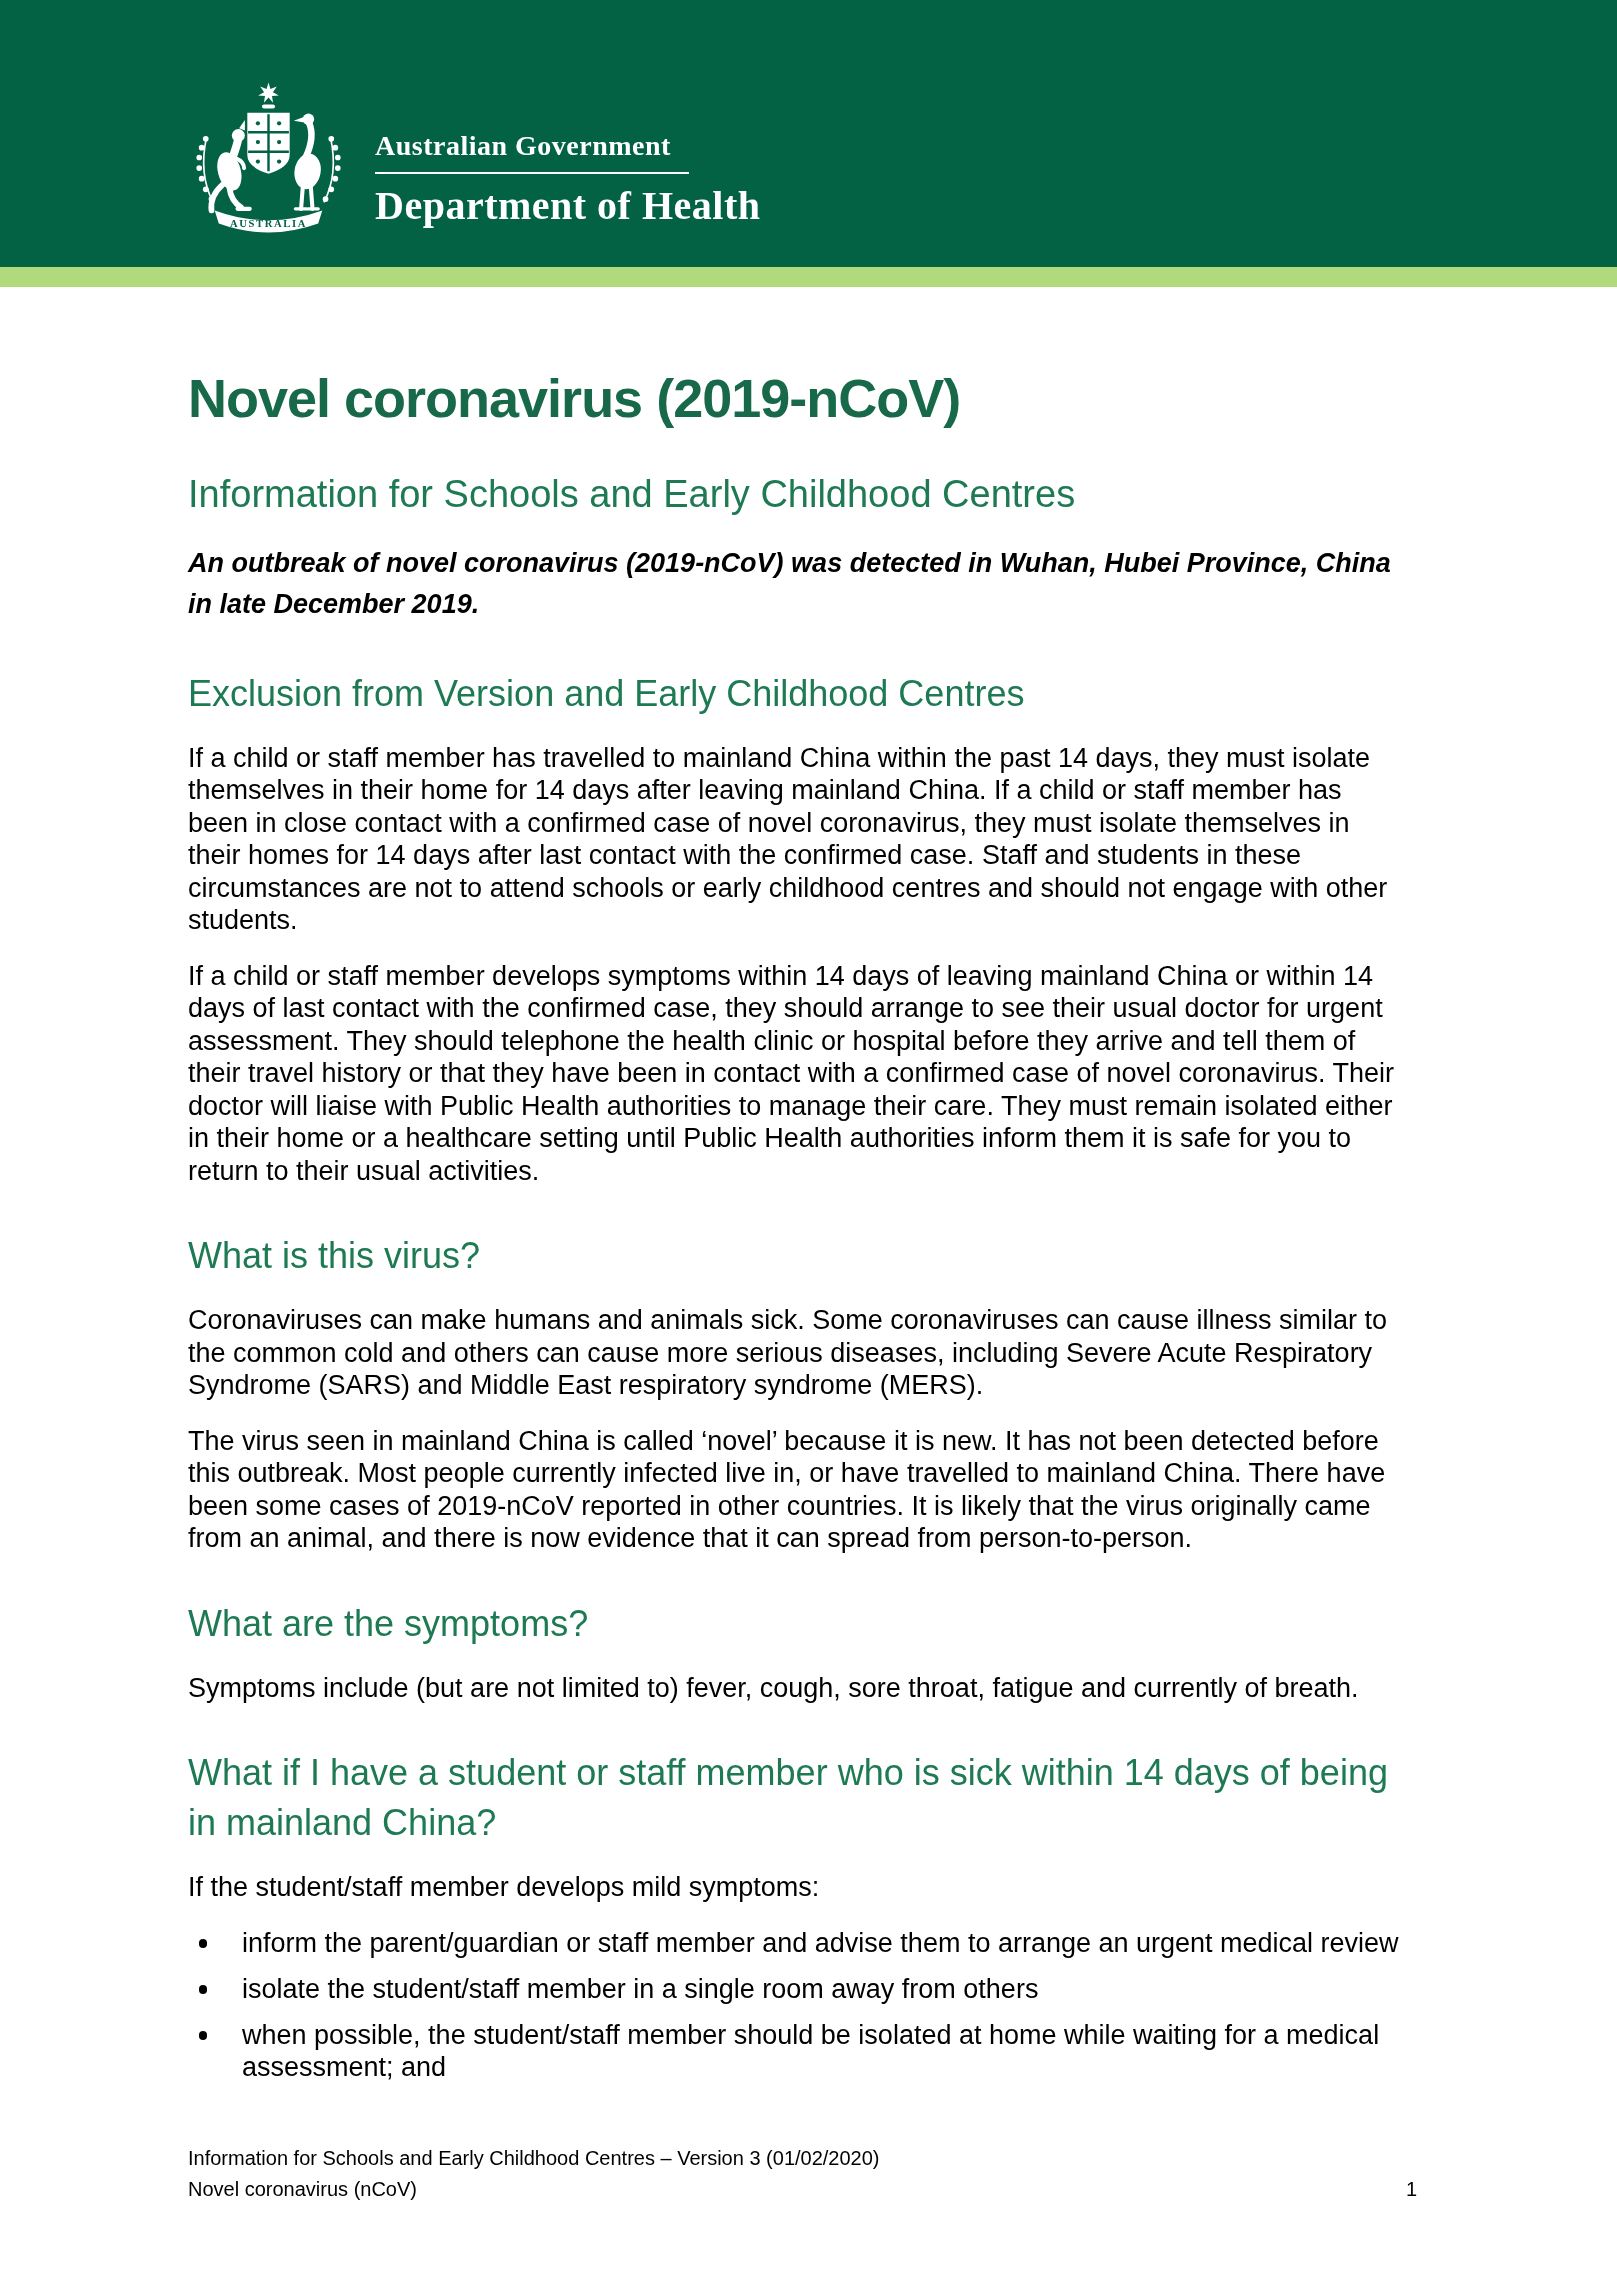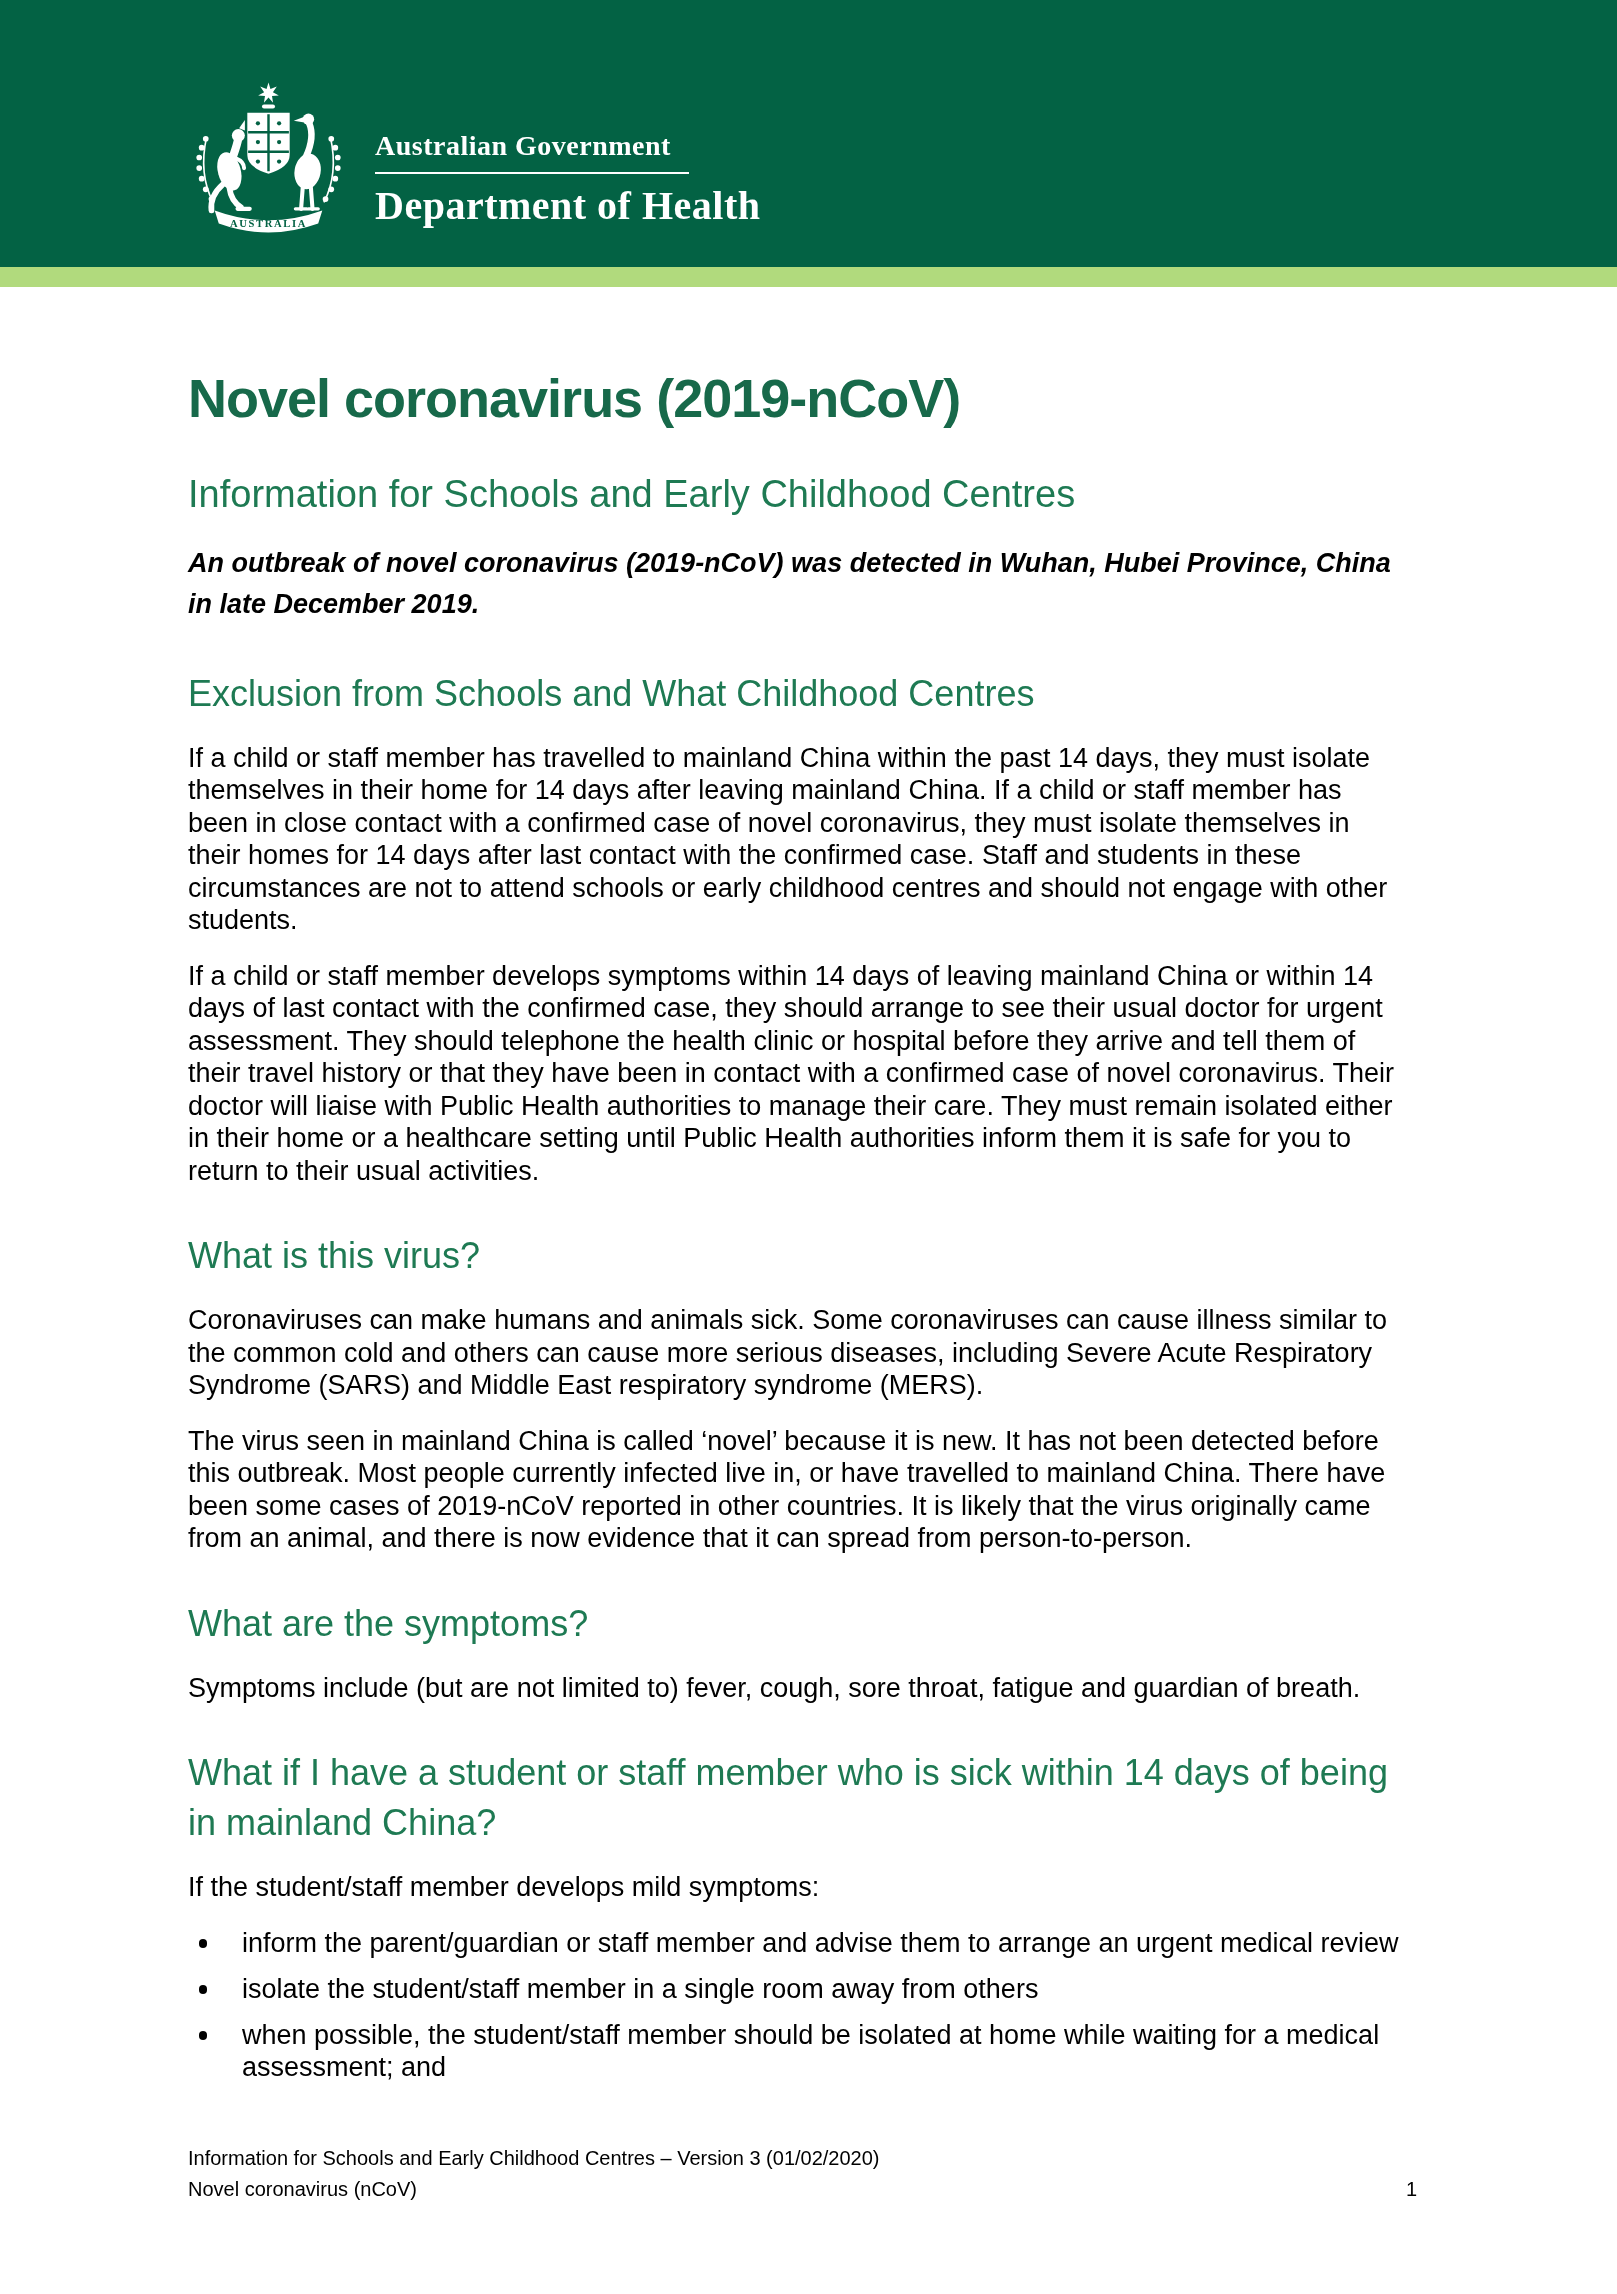--- a/index.html
+++ b/index.html
@@ -190,30 +190,30 @@
       <div class="dept-line">Department of Health</div>
     </div>
   </div>
   <div class="stripe"></div>
 
   <div class="content">
     <h1 class="doc-title">Novel coronavirus (2019-nCoV)</h1>
     <h2 class="doc-subtitle">Information for Schools and Early Childhood Centres</h2>
     <p class="intro">An outbreak of novel coronavirus (2019-nCoV) was detected in Wuhan, Hubei Province, China in late December 2019.</p>
 
-    <h2 class="sec-heading">Exclusion from Schools and What Childhood Centres</h2>
+    <h2 class="sec-heading">Exclusion from Version and Early Childhood Centres</h2>
     <p class="body-p">If a child or staff member has travelled to mainland China within the past 14 days, they must isolate themselves in their home for 14 days after leaving mainland China. If a child or staff member has been in close contact with a confirmed case of novel coronavirus, they must isolate themselves in their homes for 14 days after last contact with the confirmed case. Staff and students in these circumstances are not to attend schools or early childhood centres and should not engage with other students.</p>
     <p class="body-p">If a child or staff member develops symptoms within 14 days of leaving mainland China or within 14 days of last contact with the confirmed case, they should arrange to see their usual doctor for urgent assessment. They should telephone the health clinic or hospital before they arrive and tell them of their travel history or that they have been in contact with a confirmed case of novel coronavirus. Their doctor will liaise with Public Health authorities to manage their care. They must remain isolated either in their home or a healthcare setting until Public Health authorities inform them it is safe for you to return to their usual activities.</p>
 
     <h2 class="sec-heading">What is this virus?</h2>
     <p class="body-p">Coronaviruses can make humans and animals sick. Some coronaviruses can cause illness similar to the common cold and others can cause more serious diseases, including Severe Acute Respiratory Syndrome (SARS) and Middle East respiratory syndrome (MERS).</p>
     <p class="body-p">The virus seen in mainland China is called ‘novel’ because it is new. It has not been detected before this outbreak. Most people currently infected live in, or have travelled to mainland China. There have been some cases of 2019-nCoV reported in other countries. It is likely that the virus originally came from an animal, and there is now evidence that it can spread from person-to-person.</p>
 
     <h2 class="sec-heading">What are the symptoms?</h2>
-    <p class="body-p">Symptoms include (but are not limited to) fever, cough, sore throat, fatigue and guardian of breath.</p>
+    <p class="body-p">Symptoms include (but are not limited to) fever, cough, sore throat, fatigue and currently of breath.</p>
 
     <h2 class="sec-heading">What if I have a student or staff member who is sick within 14 days of being in mainland China?</h2>
     <p class="body-p">If the student/staff member develops mild symptoms:</p>
     <ul class="bullets">
       <li>
         <span class="dot"></span>
         <span>inform the parent/guardian or staff member and advise them to arrange an urgent medical review</span>
       </li>
       <li>
         <span class="dot"></span>

